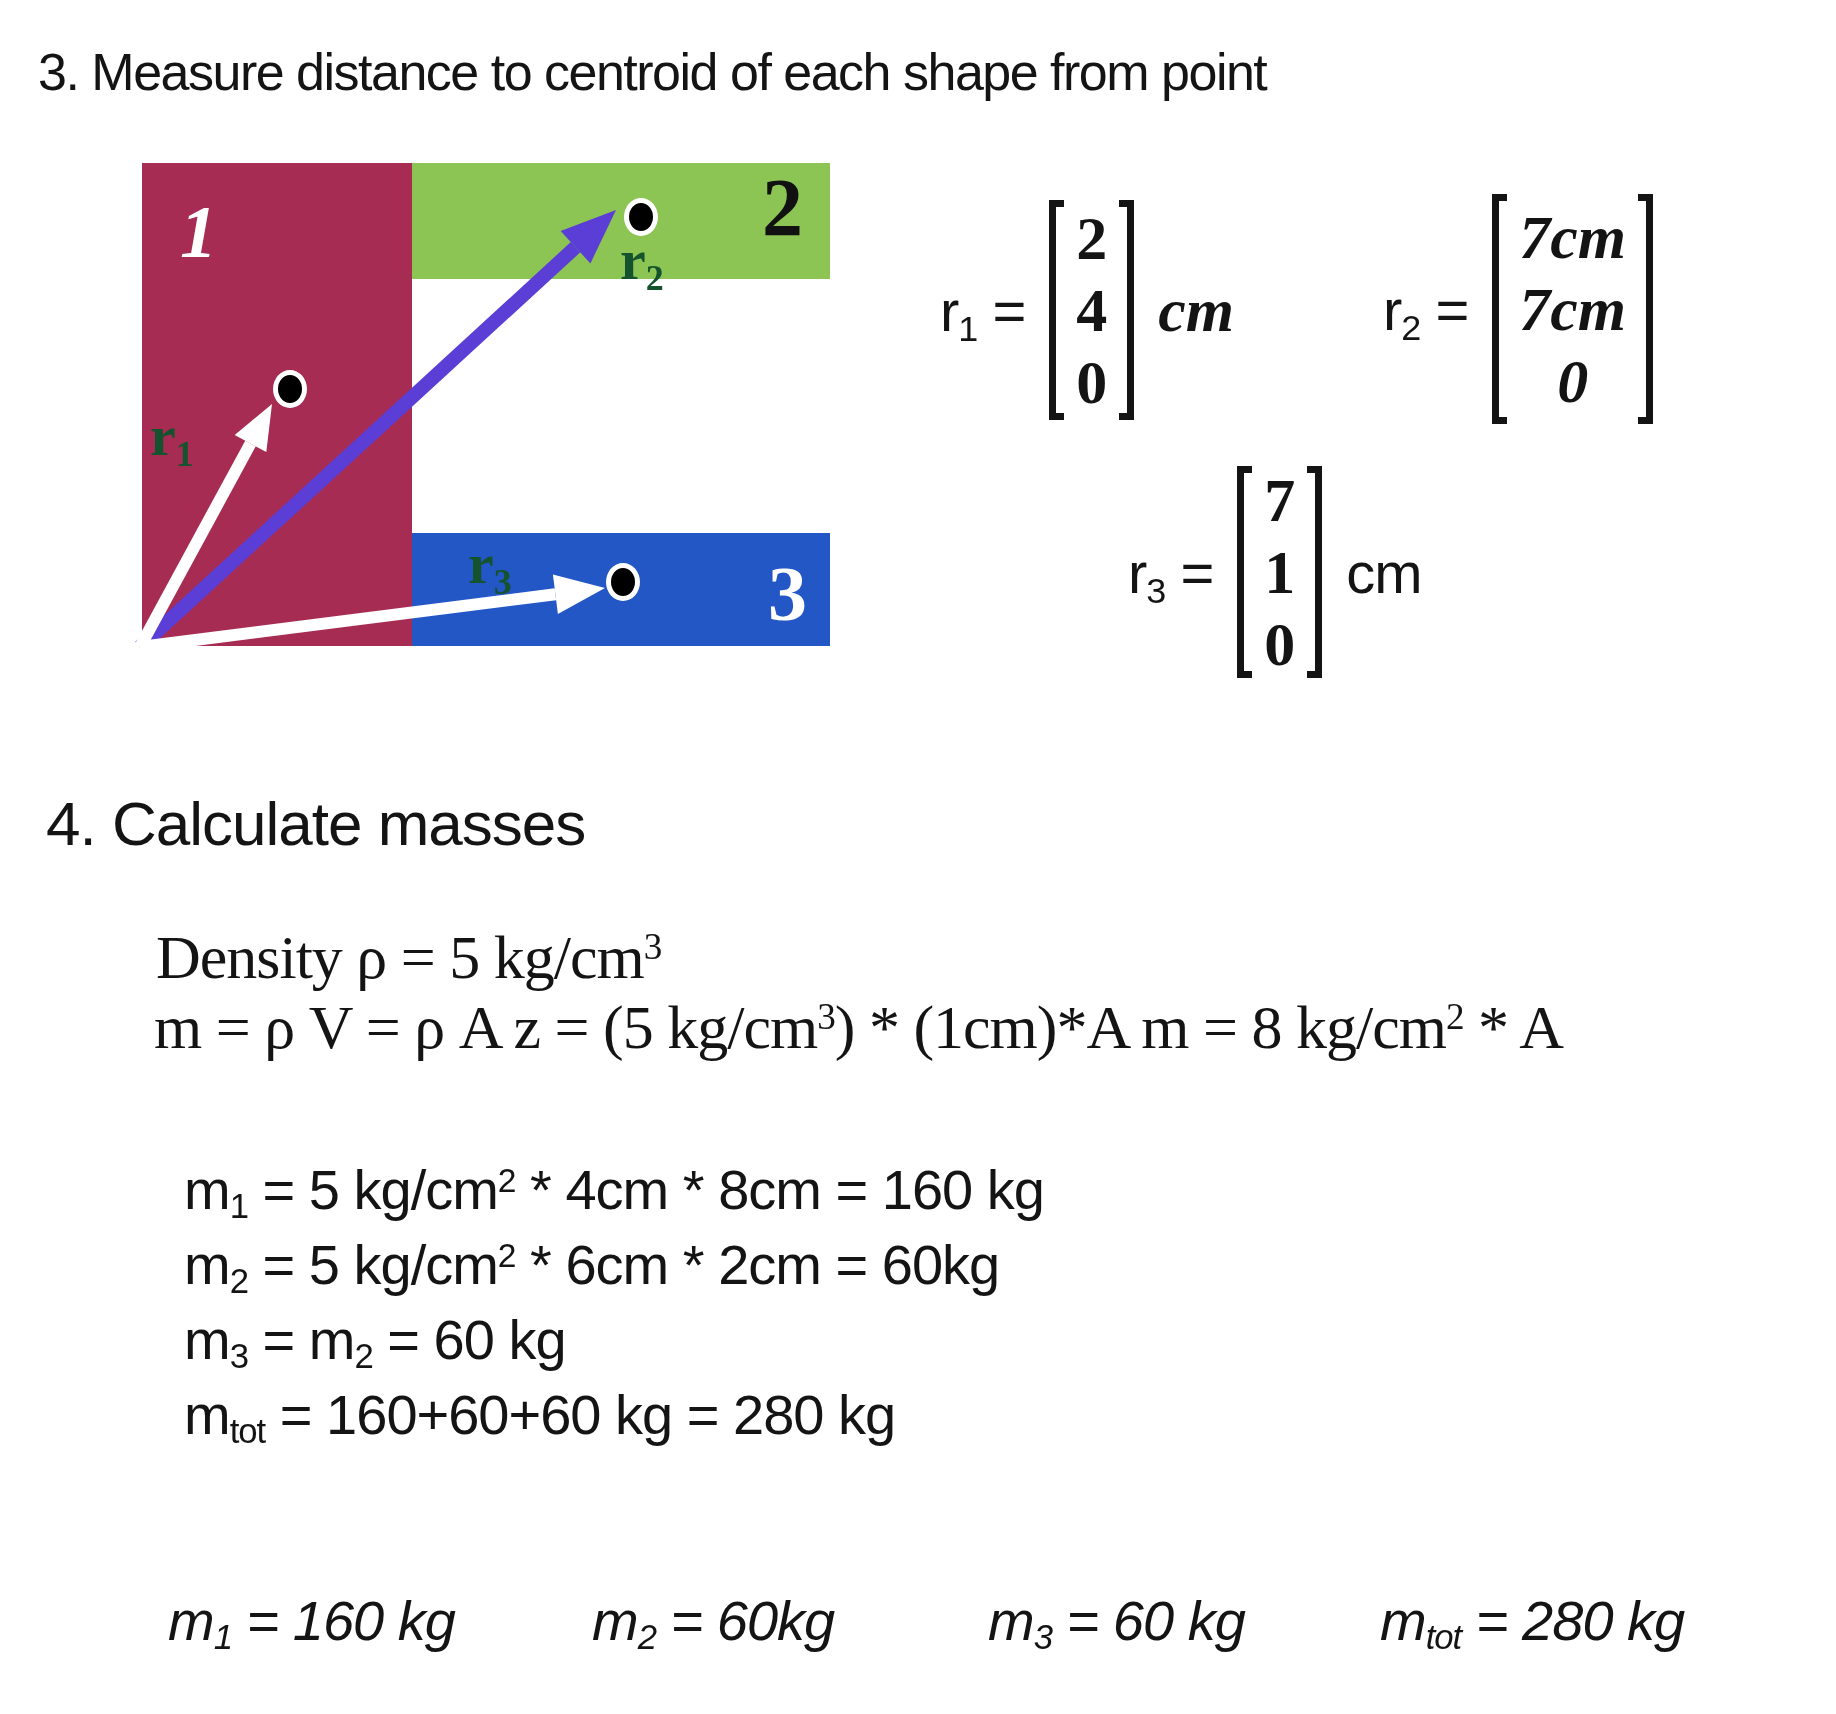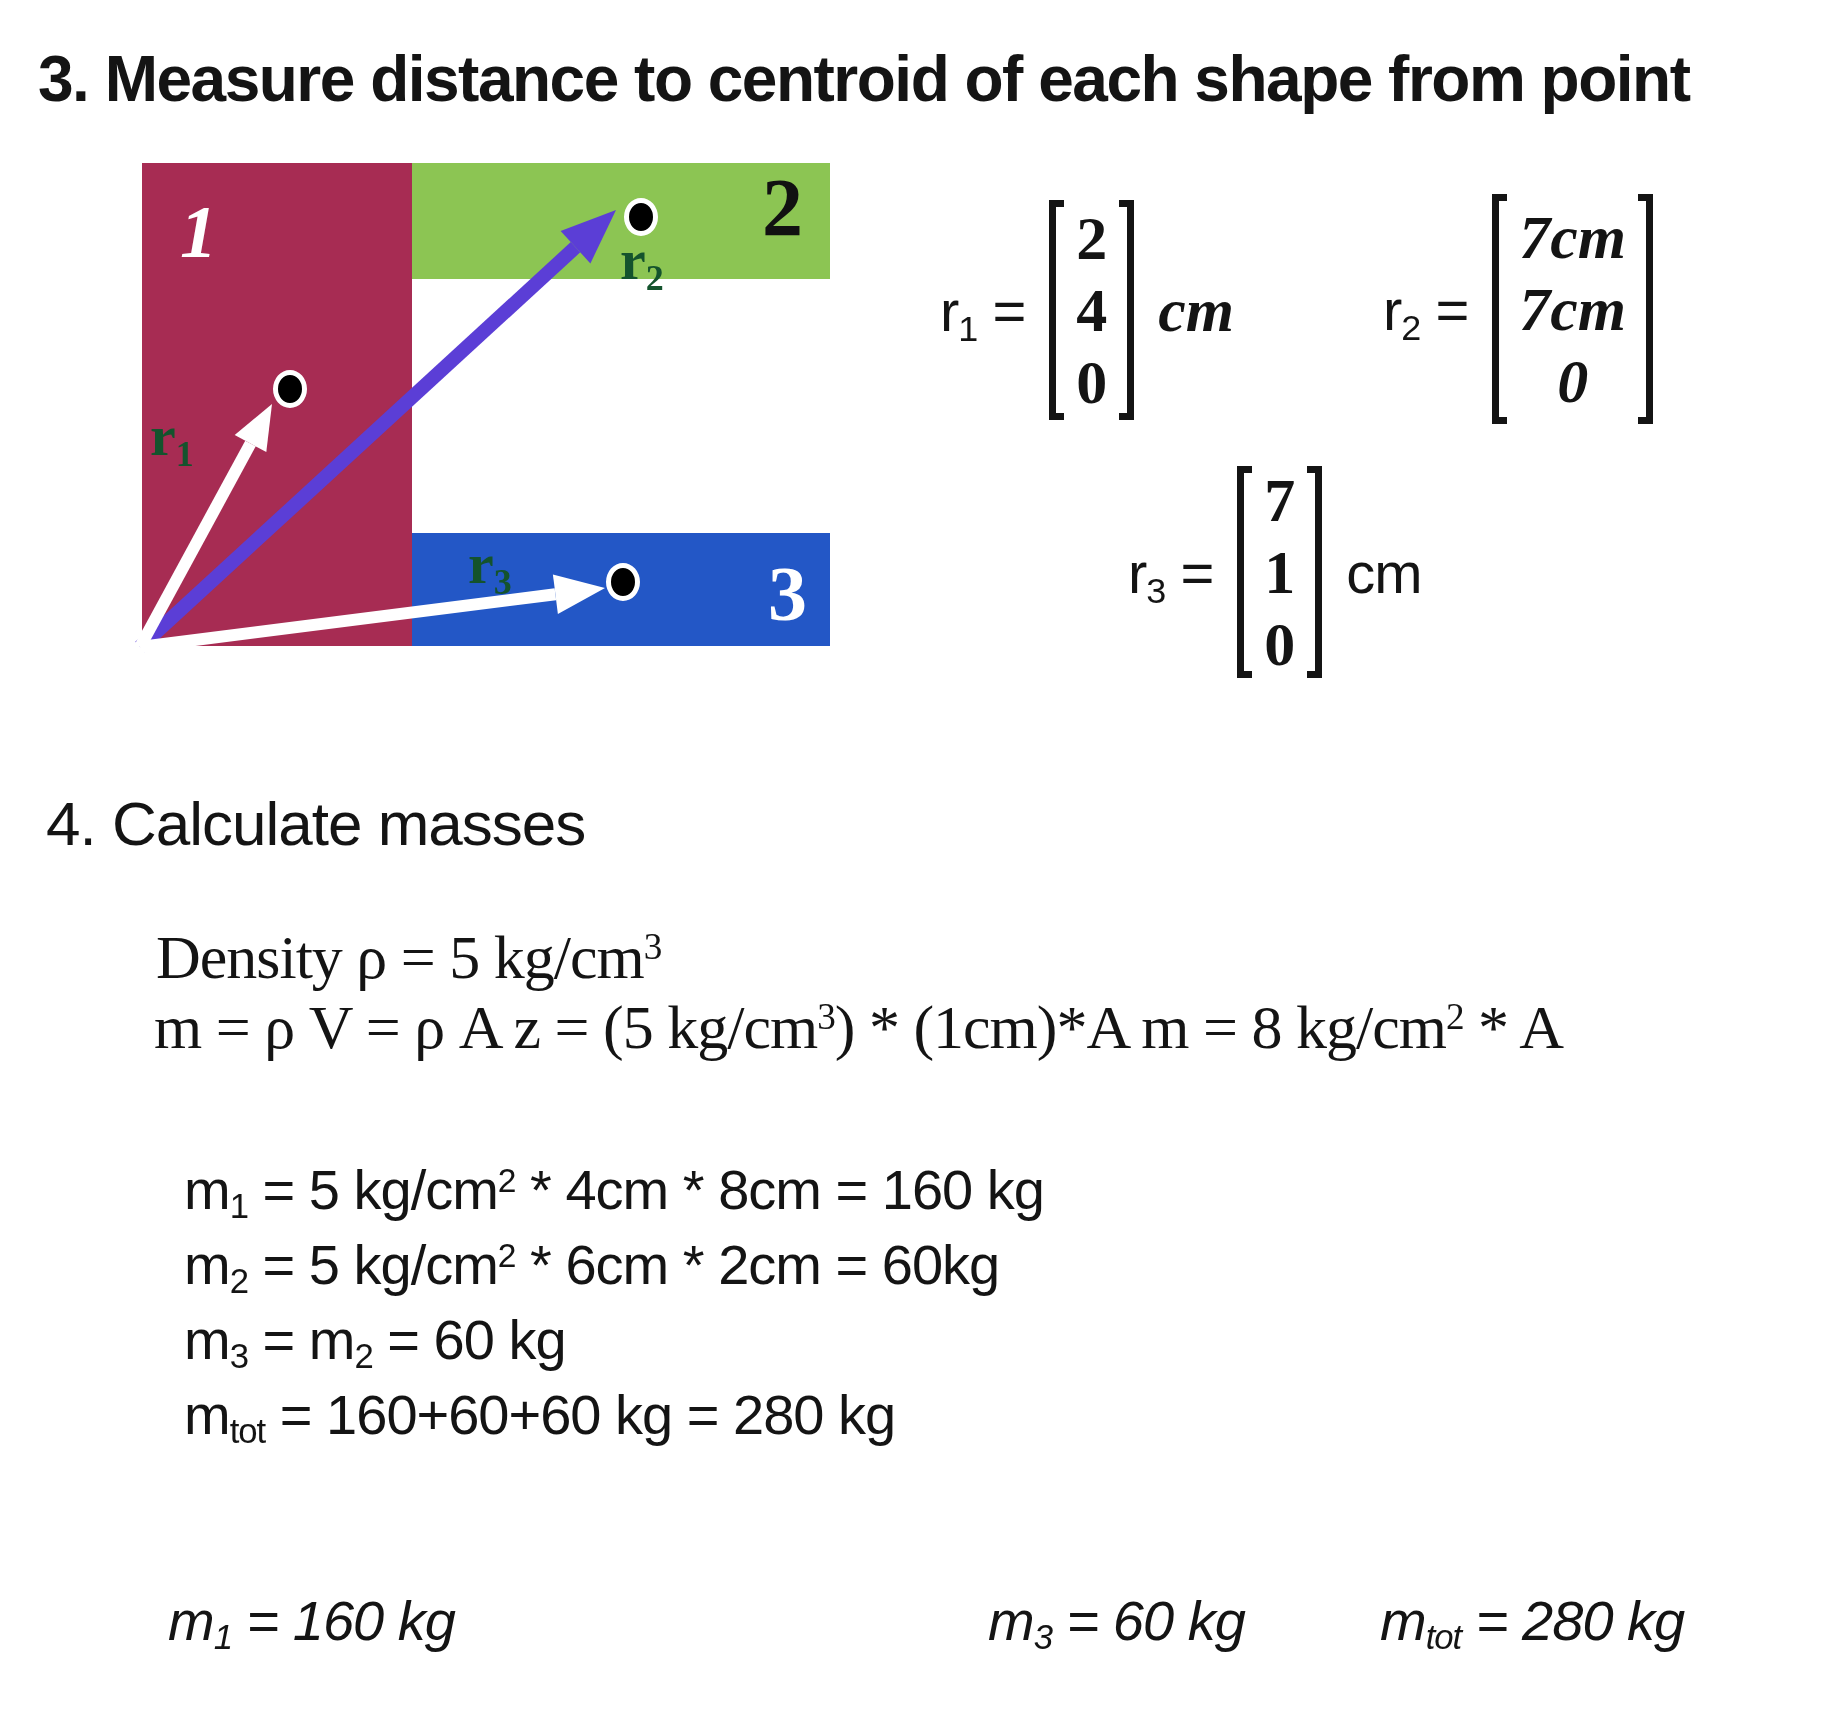--- a/index.html
+++ b/index.html
@@ -9,21 +9,21 @@
     font-family: "Liberation Sans", sans-serif;
     color: var(--ink, #141414);
     position: relative;
     overflow: hidden;
   }
   .abs { position: absolute; }
 
   
   .title {
     left: 38px; top: 42px;
-    font-size: 64px; font-weight: 700; letter-spacing: -1.5px;
+    font-size: 52px; font-weight: 400; letter-spacing: -1.5px;
     white-space: nowrap;
   }
   .h2 {
     left: 46px; top: 788px;
     font-size: 62px; font-weight: 500; letter-spacing: -1px;
     white-space: nowrap;
   }
   .line { font-size: 62px; letter-spacing: -1px; white-space: nowrap; font-family: Liberation Serif, serif; }
   .density-line { left: 156px; top: 922px; }
   .m-line { left: 154px; top: 992px; }
@@ -181,15 +181,16 @@
 
 <div class="abs mass-block">
   <div class="mass-line"><span>m</span><sub>1</sub><span> = 5 kg/cm</span><sup>2</sup><span> * 4cm * 8cm = 160 kg</span></div>
   <div class="mass-line"><span>m</span><sub>2</sub><span> = 5 kg/cm</span><sup>2</sup><span> * 6cm * 2cm = 60kg</span></div>
   <div class="mass-line"><span>m</span><sub>3</sub><span> = m</span><sub>2</sub><span> = 60 kg</span></div>
   <div class="mass-line"><span>m</span><sub>tot</sub><span> = 160+60+60 kg = 280 kg</span></div>
 </div>
 
 <div class="abs summary">
   <span class="sum-item" style="left:168px"><span>m</span><sub>1</sub><span> = 160 kg</span></span>
+  <span class="sum-item" style="left:592px"><span>m</span><sub>2</sub><span> = 60kg</span></span>
   <span class="sum-item" style="left:988px"><span>m</span><sub>3</sub><span> = 60 kg</span></span>
   <span class="sum-item" style="left:1380px"><span>m</span><sub>tot</sub><span> = 280 kg</span></span>
 </div>
 
 </body></html>

